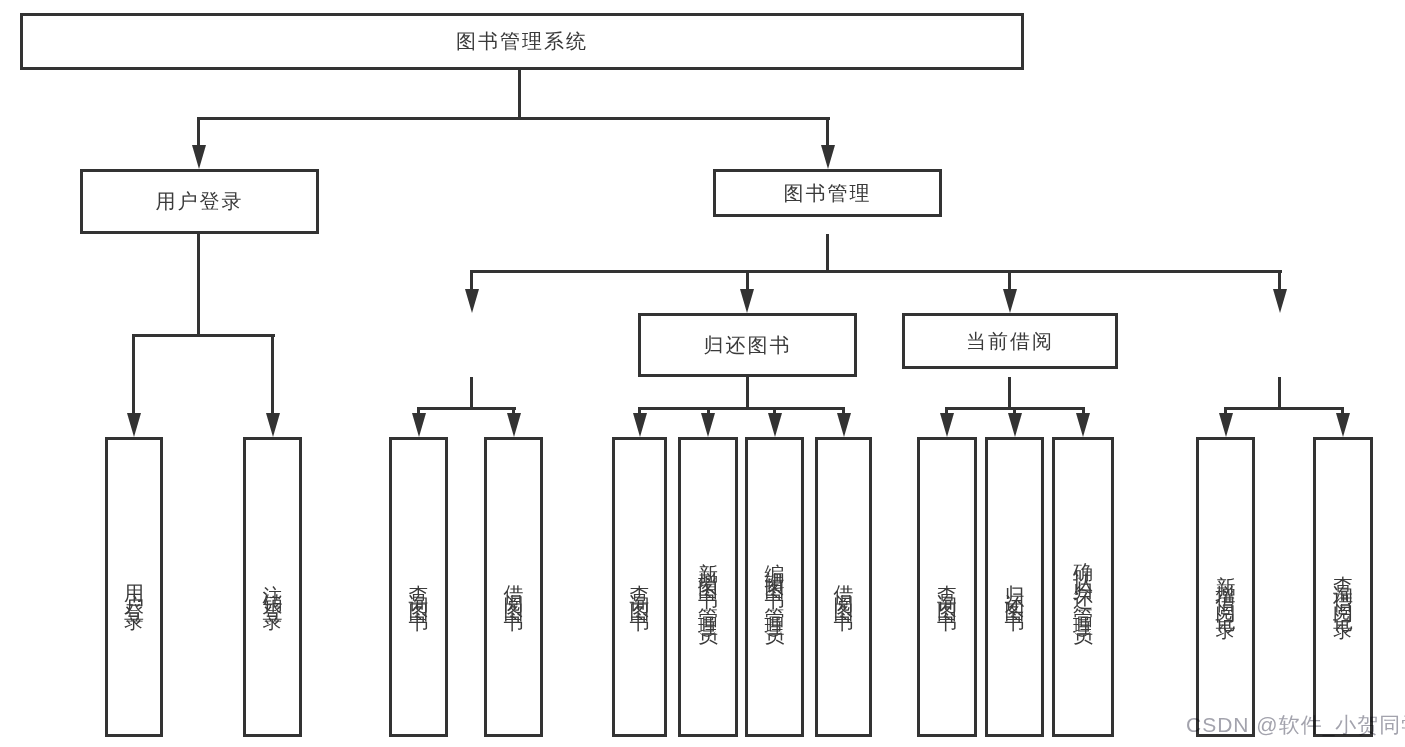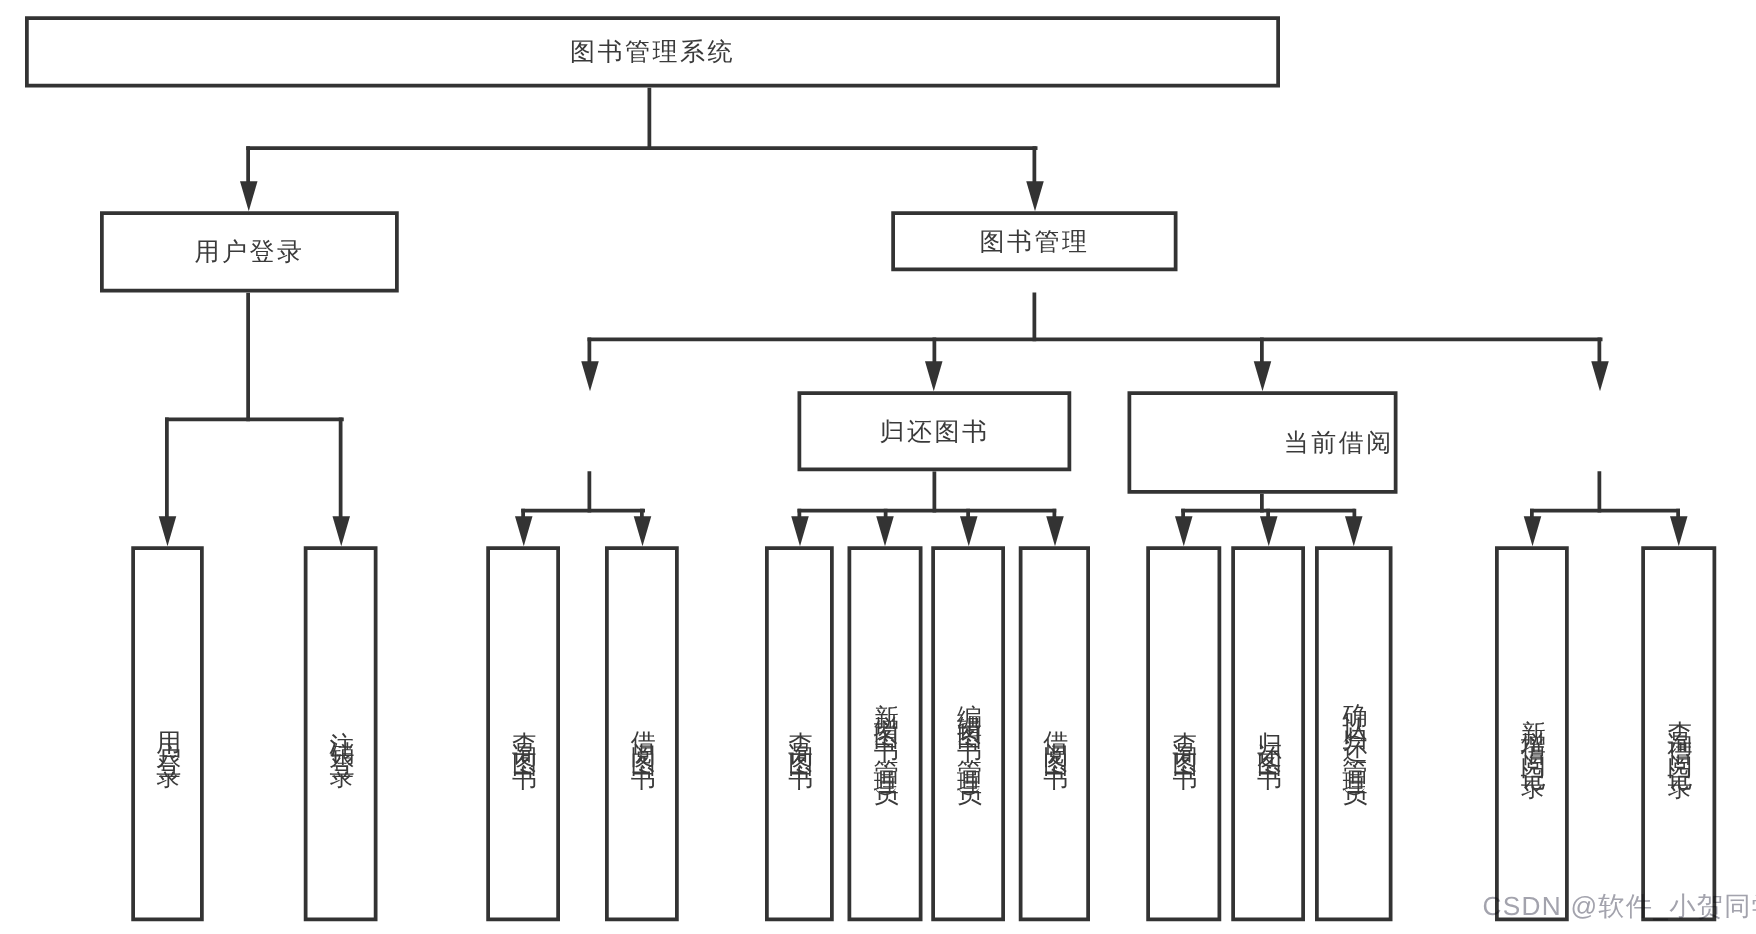--- a/index.html
+++ b/index.html
@@ -75,21 +75,21 @@
   <div class="vline" style="left:1008px; top:270px; height:24px;"></div>
   <div class="vline" style="left:1278px; top:270px; height:24px;"></div>
   <div class="arrow" style="left:465px;  top:289px;"></div>
   <div class="arrow" style="left:740px;  top:289px;"></div>
   <div class="arrow" style="left:1003px; top:289px;"></div>
   <div class="arrow" style="left:1273px; top:289px;"></div>
 
   <div class="node hnode" style="left:638px; top:313px; width:219px; height:64px;">
     <span>归还图书</span>
   </div>
-  <div class="node hnode" style="left:902px; top:313px; width:216px; height:82px;justify-content:flex-end;">
+  <div class="node hnode" style="left:902px; top:313px; width:216px; height:56px;">
     <span>当前借阅</span>
   </div>
 
   <div class="vline" style="left:470px; top:377px; height:33px;"></div>
   <div class="hline" style="left:417px; top:407px; width:99px;"></div>
   <div class="vline" style="left:417px; top:407px; height:11px;"></div>
   <div class="vline" style="left:512px; top:407px; height:11px;"></div>
   <div class="arrow" style="left:412px; top:413px;"></div>
   <div class="arrow" style="left:507px; top:413px;"></div>
 

